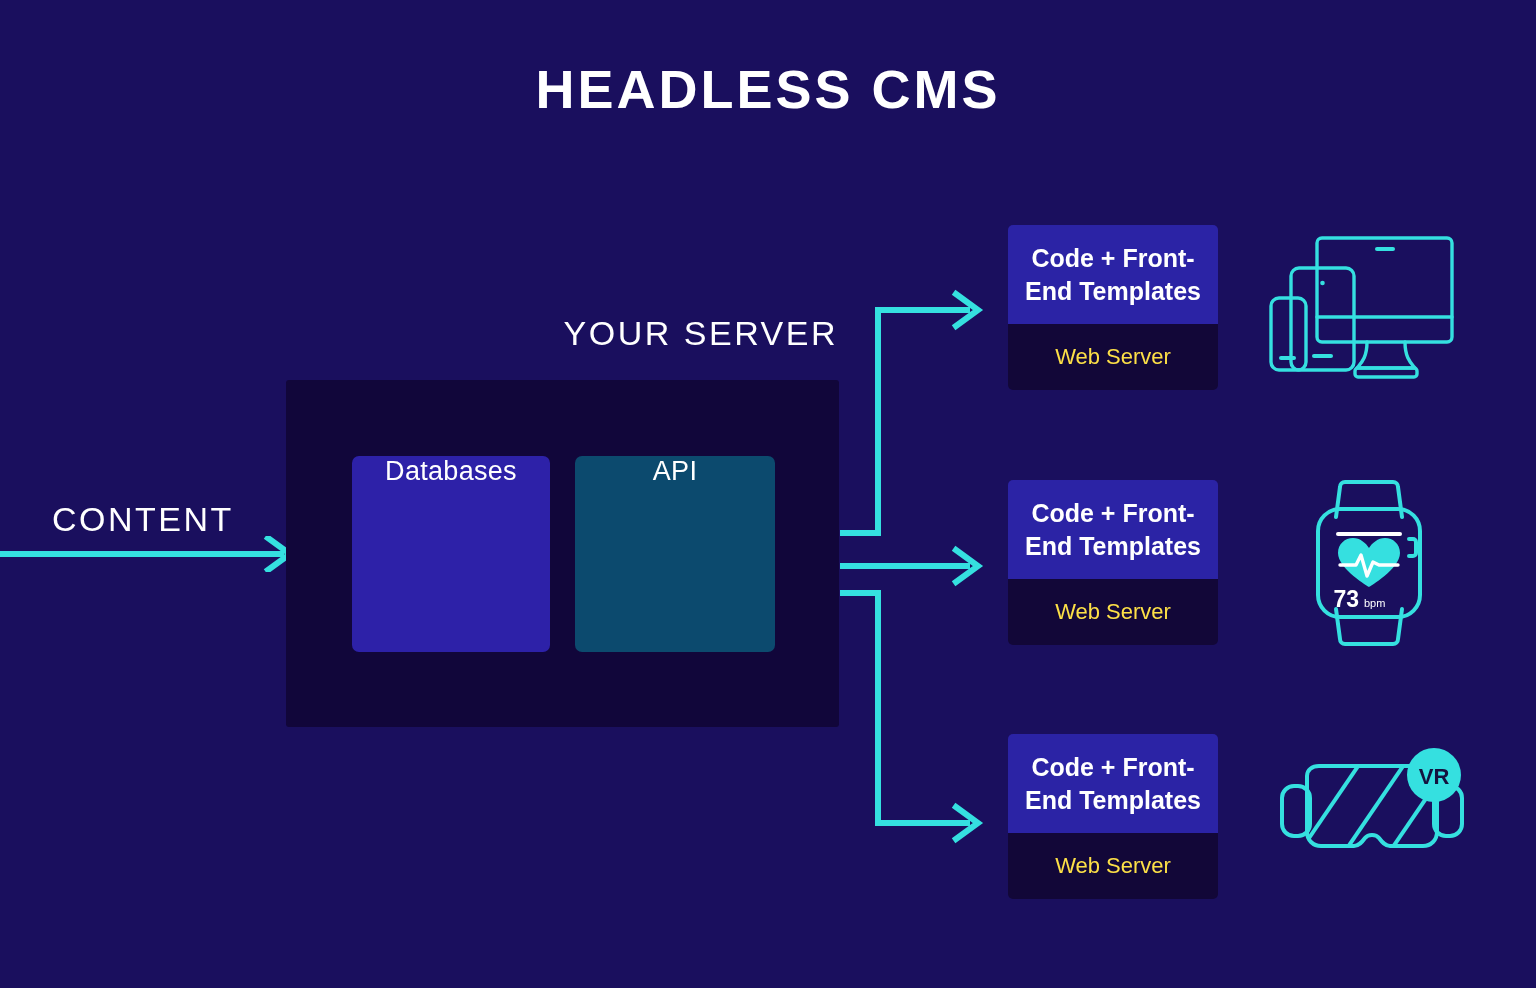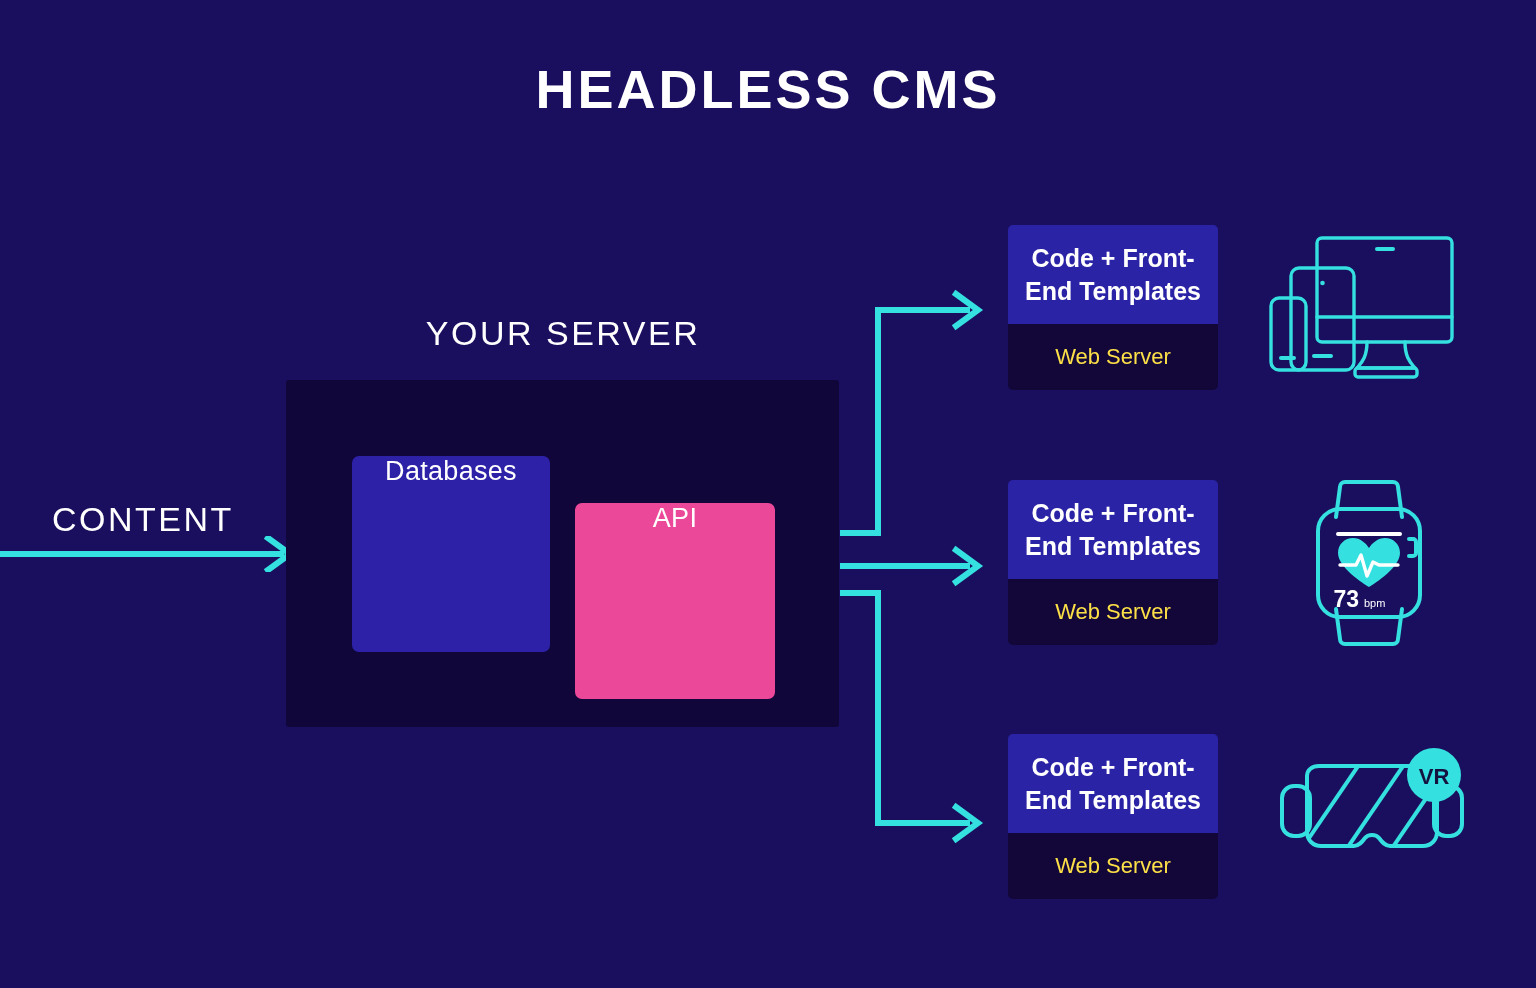--- a/index.html
+++ b/index.html
@@ -29,21 +29,21 @@
     letter-spacing: 3px;
     color: #ffffff;
   }
 
   
   #server-label {
     position: absolute;
     left: 288px;
     top: 314px;
     width: 550px;
-    text-align: center;
+    text-align: right;
     font-size: 34px;
     font-weight: normal;
     letter-spacing: 2.5px;
     color: #ffffff;
   }
 
   
   #server-box {
     position: absolute;
     left: 286px;
@@ -66,22 +66,21 @@
     letter-spacing: 0.3px;
   }
   #card-databases {
     left: 66px;
     width: 198px;
     background: #2d21a8;
   }
   #card-api {
     left: 289px;
     width: 200px;
-    background: #ec4899;
-    margin-top: 47px;
+    background: #0c4a6e;
   }
 
   
   #content-label {
     position: absolute;
     left: 52px;
     top: 500px;
     font-size: 34px;
     letter-spacing: 2.5px;
     color: #ffffff;

